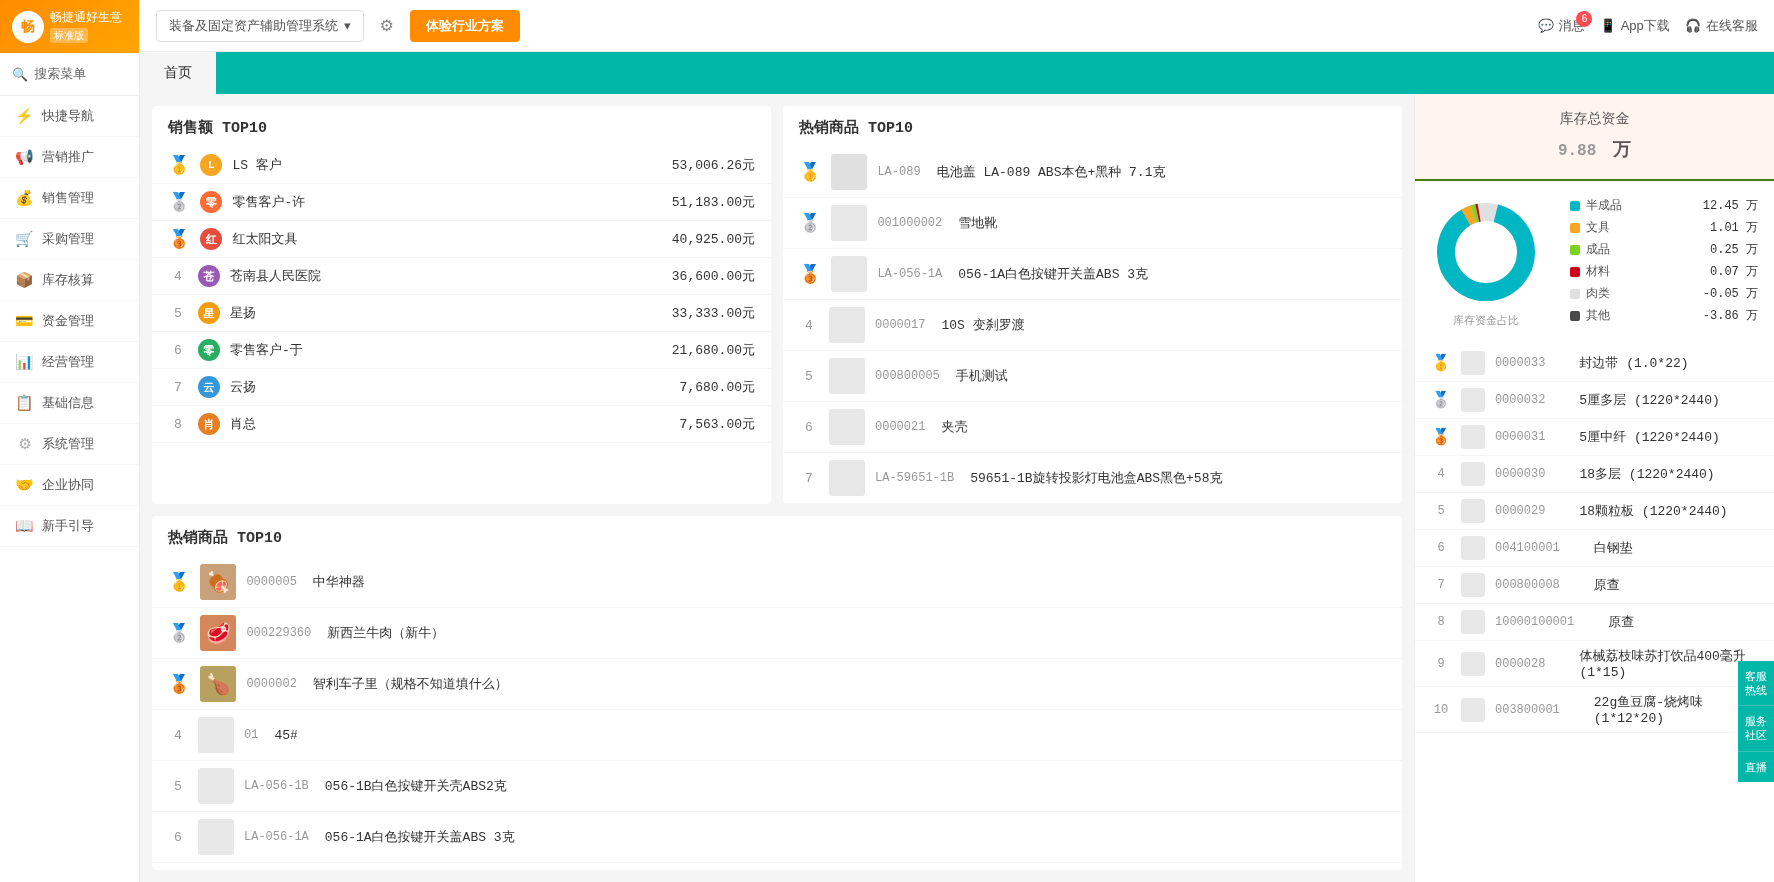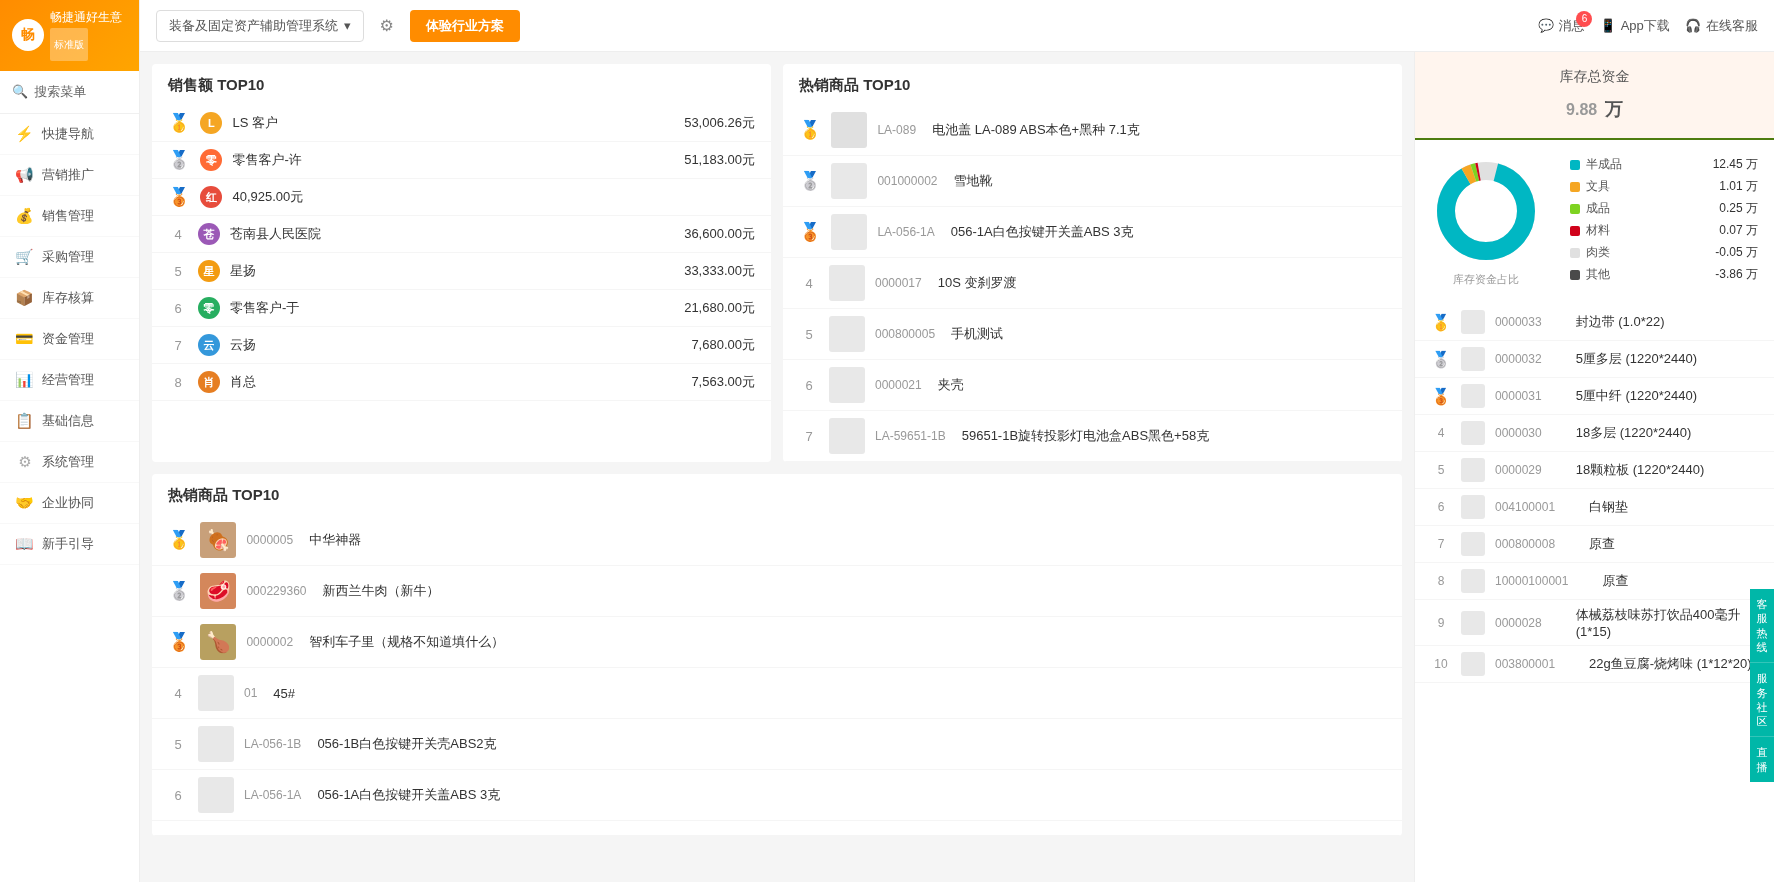--- a/index.html
+++ b/index.html
@@ -29,21 +29,21 @@
       width: 32px; height: 32px;
       background: #fff;
       border-radius: 50%;
       display: flex; align-items: center; justify-content: center;
       color: #ff8c00;
       font-weight: bold;
       font-size: 14px;
       flex-shrink: 0;
     }
     .logo-text { font-size: 12px; line-height: 1.3; }
-    .logo-tag { font-size: 10px; background: rgba(255,255,255,0.3); border-radius: 2px; padding: 10px 4px; margin-top: 2px; display: inline-block; }
+    .logo-tag { font-size: 10px; background: rgba(255,255,255,0.3); border-radius: 2px; padding: 1px 4px; margin-top: 2px; display: inline-block; }
     .sidebar-search {
       padding: 8px 12px;
       border-bottom: 1px solid #f0f0f0;
     }
     .sidebar-search-btn {
       width: 100%;
       background: none;
       border: none;
       display: flex; align-items: center; gap: 6px;
       color: #666;
@@ -154,20 +154,21 @@
     }
 
     
     .content-area {
       flex: 1;
       overflow-y: auto;
       display: flex;
       gap: 0;
       background: #f5f5f5;
       padding: 0;
+      font-family: Liberation Mono, monospace;
     }
 
     
     .left-panel {
       flex: 1;
       padding: 12px;
       display: flex;
       flex-direction: column;
       gap: 12px;
       min-width: 0;
@@ -321,21 +322,21 @@
       right: 0;
       bottom: 100px;
       display: flex;
       flex-direction: column;
       gap: 0;
       z-index: 999;
     }
     .float-btn {
       background: #00b7a8;
       color: #fff;
-      width: 24px;
+      width: 36px;
       padding: 8px 4px;
       text-align: center;
       font-size: 11px;
       cursor: pointer;
       border-bottom: 1px solid rgba(255,255,255,0.2);
       line-height: 1.3;
     }
     .float-btn:last-child { border-bottom: none; }
   </style>
 </head>
@@ -422,20 +423,25 @@
         <span>📱</span>
         <span>App下载</span>
       </div>
       <div class="header-btn">
         <span>🎧</span>
         <span>在线客服</span>
       </div>
     </div>
   </div>
 
+  <div class="tab-bar">
+    <div class="tab-item active">
+      <span>首页</span>
+    </div>
+  </div>
 
   <div class="content-area">
 
     <div class="left-panel">
 
       <div class="sales-section">
 
         <div class="card sales-left">
           <div class="card-title">
             <span>销售额 TOP10</span>
@@ -449,20 +455,21 @@
           </div>
           <div class="list-item-row">
             <span style="color:#c0c0c0;font-size:18px;">🥈</span>
             <div class="rank-badge" style="background:#ff6b35;">零</div>
             <span class="customer-name">零售客户-许</span>
             <span class="customer-amount">51,183.00元</span>
           </div>
           <div class="list-item-row">
             <span style="color:#cd7f32;font-size:18px;">🥉</span>
             <div class="rank-badge" style="background:#e74c3c;">红</div>
+            <span class="customer-name">红太阳文具</span>
             <span class="customer-amount">40,925.00元</span>
           </div>
           <div class="list-item-row">
             <span class="rank-num">4</span>
             <div class="rank-badge" style="background:#9b59b6;">苍</div>
             <span class="customer-name">苍南县人民医院</span>
             <span class="customer-amount">36,600.00元</span>
           </div>
           <div class="list-item-row">
             <span class="rank-num">5</span>

